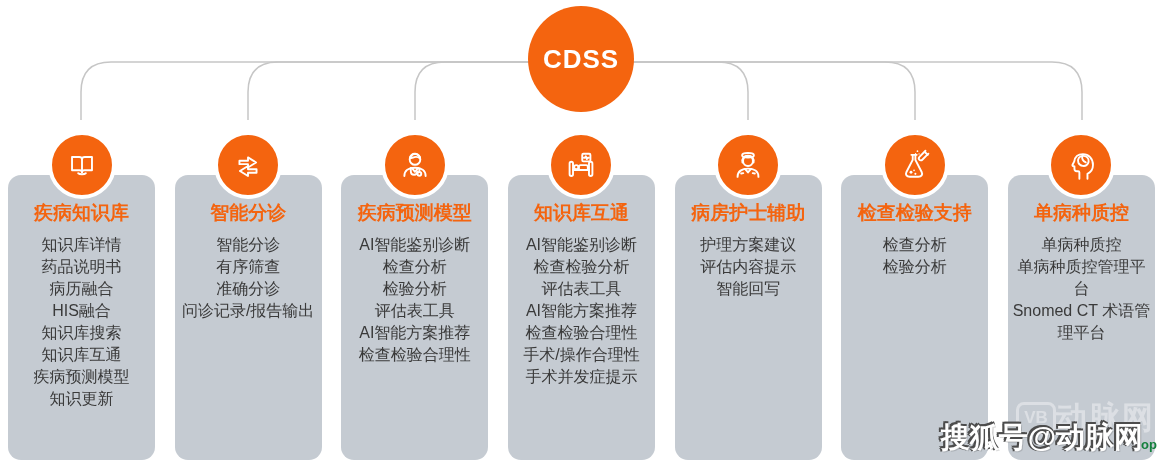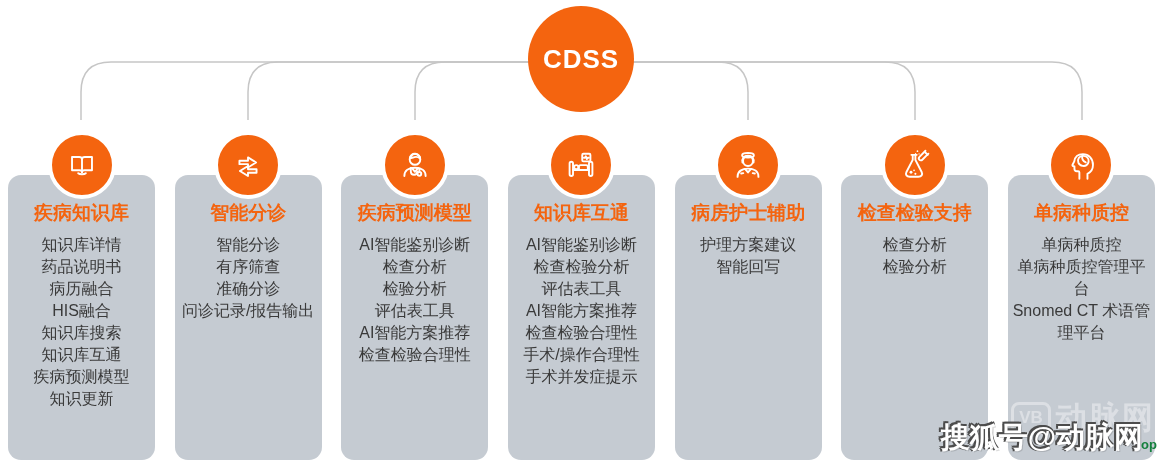--- a/index.html
+++ b/index.html
@@ -41,21 +41,21 @@
     text-align:center; white-space:nowrap;
   }
   .item-list { margin-top:9px; width:100%; }
   .item {
     color:var(--itemtext); font-size:16px; line-height:22px; text-align:center;
     font-weight:500;
   }
 
   .watermark { position:absolute; right:0; bottom:0; width:260px; height:80px; z-index:5; }
   .wm-logo {
-    position:absolute; right:8px; bottom:26px; display:flex; align-items:center; gap:5px;
+    position:absolute; right:8px; bottom:26px; display:flex; align-items:center; 
     color:#dfe2e6; font-weight:700; font-size:31px; letter-spacing:2px; opacity:.9;
   }
   .wm-badge {
     display:flex; align-items:center; justify-content:center;
     width:34px; height:27px; border:3px solid #dfe2e6; border-radius:8px;
     font-size:17px; letter-spacing:0;
   }
   .wm-partial { position:absolute; right:6px; bottom:13px; font-size:13px; font-weight:700; color:#15803d; }
   .wm-main {
     position:absolute; right:20px; bottom:7px; white-space:nowrap;
@@ -183,20 +183,21 @@
             <path d="M14.2 17.5 C13.4 13 15.6 10.2 20 10.2 C24.4 10.2 26.6 13 25.8 17.5"></path>
             <path d="M9 32.5 C9 26.6 13.7 23.8 20 23.8 C26.3 23.8 31 26.6 31 32.5"></path>
             <path d="M16.8 24.1 L20 27.8 L23.2 24.1"></path>
             <path d="M12.8 29 L15 28.6 M25 28.6 L27.2 29"></path>
           </svg>
         </div>
       <div class="card">
         <div class="card-title">病房护士辅助</div>
         <div class="item-list">
             <div class="item">护理方案建议</div>
+            <div class="item">评估内容提示</div>
             <div class="item">智能回写</div>
           </div>
       </div>
     </div>
 
     <div class="column">
       <div class="icon-circle">
           <svg class="icon-svg" viewBox="0 0 40 40">
             <path d="M17.6 9.3 V14.6 L11 27.4 C9.6 30.1 11.3 32.4 14.4 32.4 H23.6 C26.7 32.4 28.4 30.1 27 27.4 L20.4 14.6 V9.3"></path>
             <path d="M16.2 9.3 H21.8"></path>

